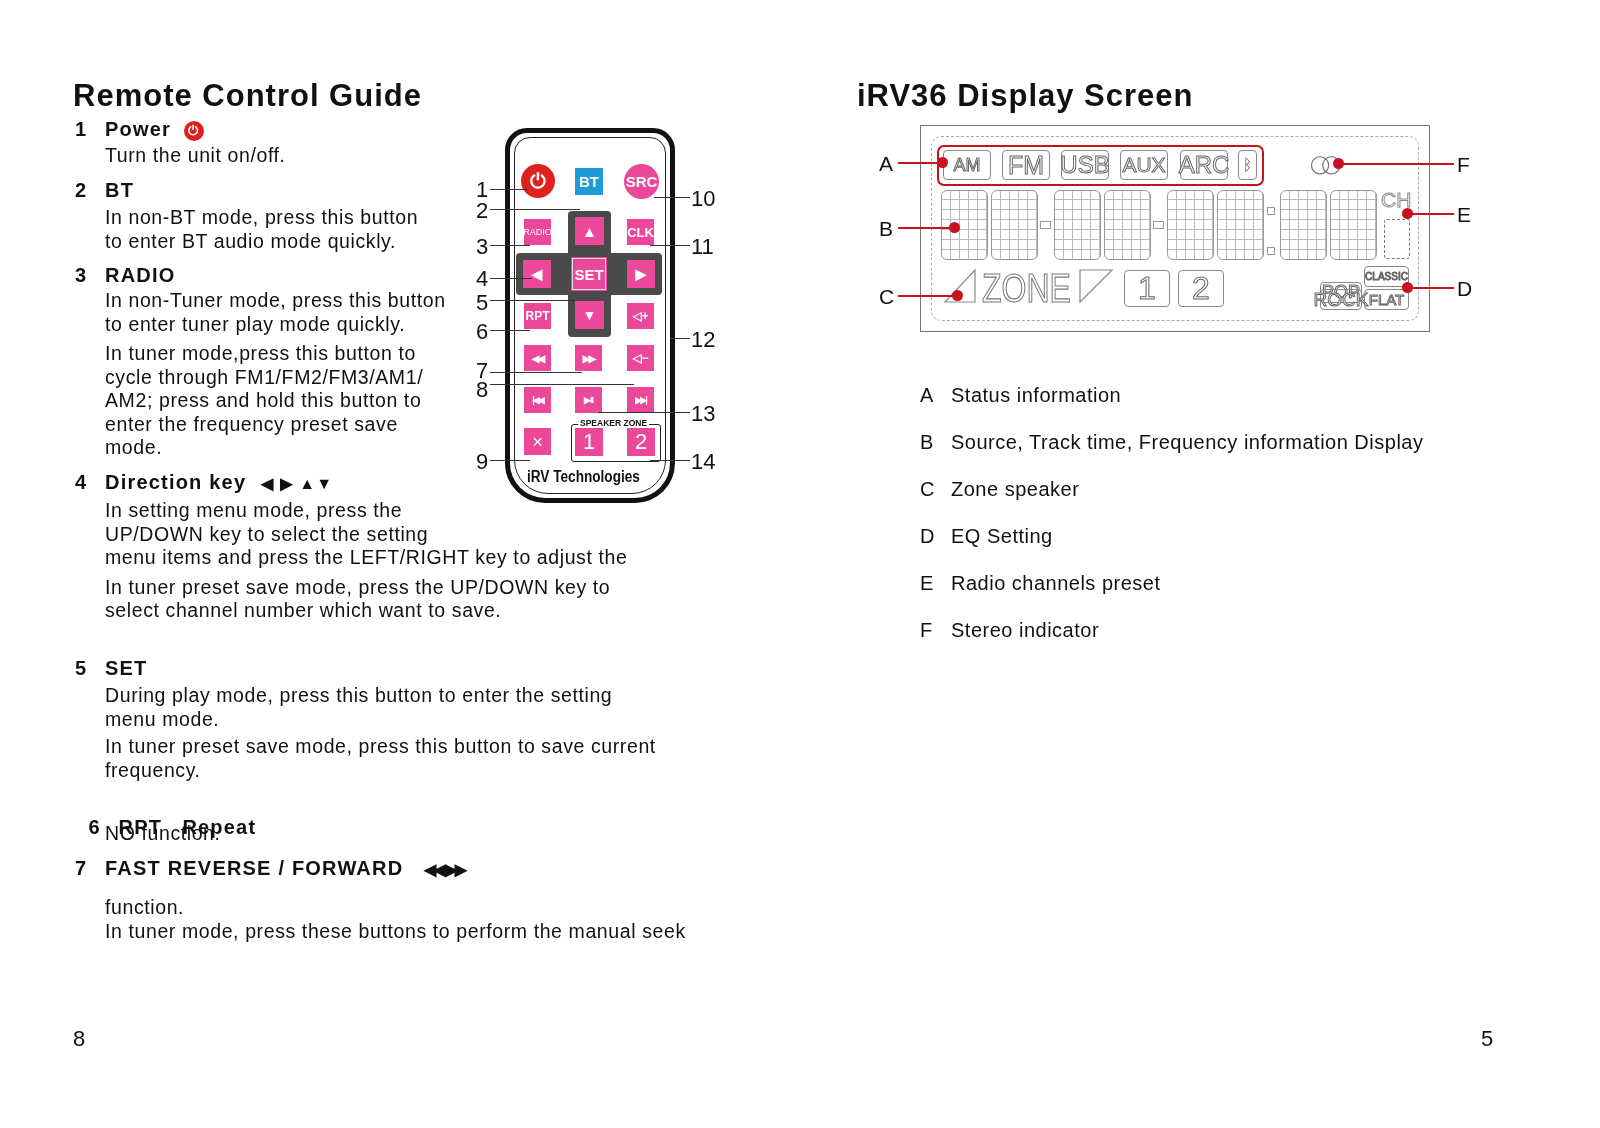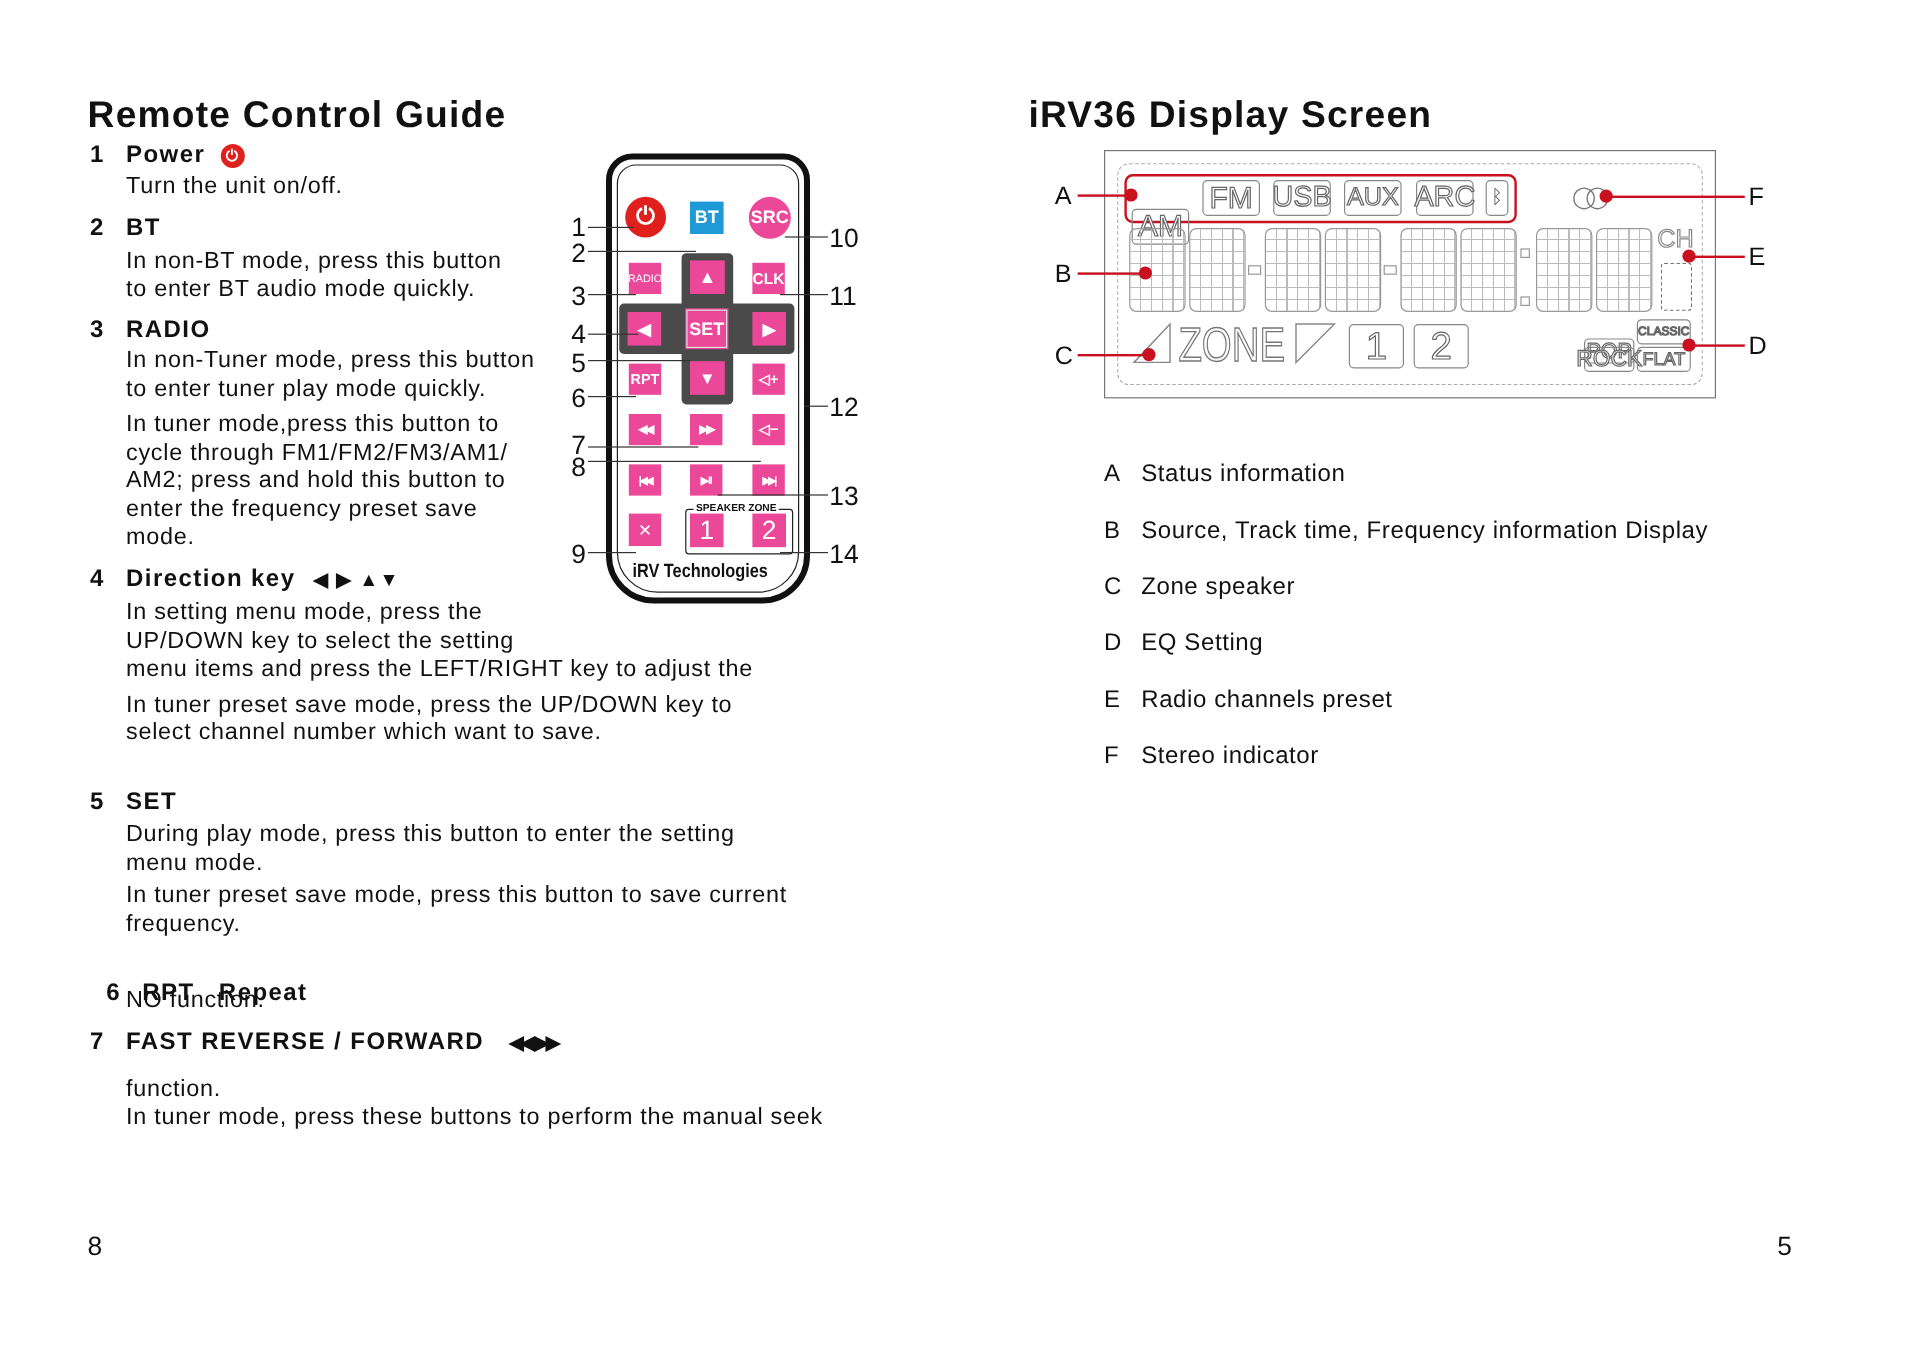--- a/index.html
+++ b/index.html
@@ -176,21 +176,21 @@
 <div class="callout" style="left:691px;top:449px;">14</div>
 <div class="line" style="left:650px;top:460px;width:40px;"></div>
 
 <div class="abs h1" style="left:857px;top:66px;">iRV36 Display Screen</div>
 
 <div class="abs lcd">
   <div class="lcd-inner"></div>
 </div>
 
 <div class="abs" style="left:937px;top:145px;width:323px;height:37px;border:2px solid #c8101e;border-radius:7px;"></div>
-<div class="tag" style="left:943px;top:150px;width:46px;height:28px;font-size:25px;margin-top:24px;">AM</div>
+<div class="tag" style="left:943px;top:150px;width:46px;height:28px;font-size:18px;">AM</div>
 <div class="tag" style="left:1002px;top:150px;width:46px;height:28px;font-size:25px;">FM</div>
 <div class="tag" style="left:1061px;top:150px;width:46px;height:28px;font-size:24px;">USB</div>
 <div class="tag" style="left:1120px;top:150px;width:46px;height:28px;font-size:21px;">AUX</div>
 <div class="tag" style="left:1180px;top:150px;width:46px;height:28px;font-size:24px;">ARC</div>
 <div class="tag" style="left:1238px;top:150px;width:17px;height:28px;font-size:16px;-webkit-text-stroke:0;color:#555;">ᛒ</div>
 
 <div class="abs" style="left:1310px;top:153px;font-size:18px;color:#777;letter-spacing:-9px;">◯◯</div>
 
 <div class="digit" style="left:941px;top:190px;"></div>
 <div class="digit" style="left:991px;top:190px;"></div>

